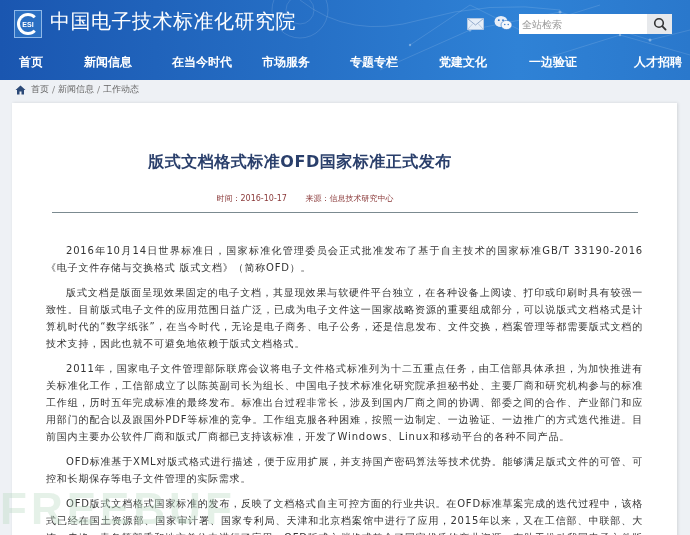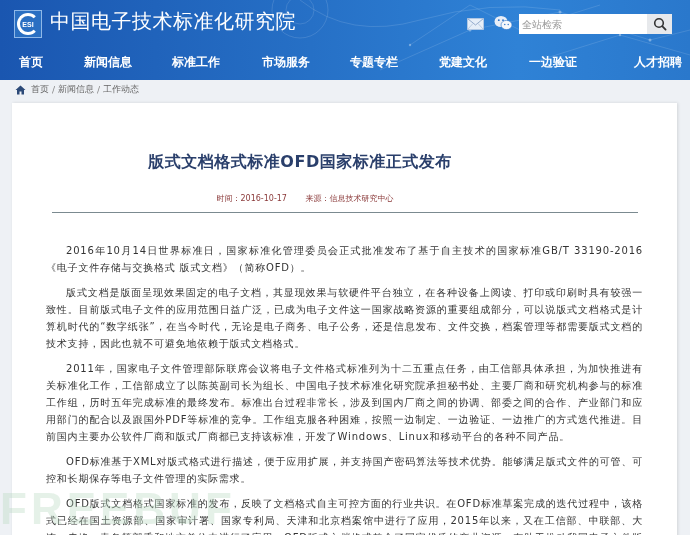--- a/index.html
+++ b/index.html
@@ -94,21 +94,21 @@
       <svg width="14" height="14" viewBox="0 0 14 14">
         <circle cx="6" cy="6" r="4.3" fill="none" stroke="#333" stroke-width="1.6"></circle>
         <path d="M9.2 9.2 L12.6 12.6" stroke="#333" stroke-width="1.8" stroke-linecap="round"></path>
       </svg>
     </div>
   </div>
 
   <nav class="nav">
     <a class="nav-item" style="left:19px">首页</a>
     <a class="nav-item" style="left:84px">新闻信息</a>
-    <a class="nav-item" style="left:172px">标准工作</a>
+    <a class="nav-item" style="left:172px">在当今时代</a>
     <a class="nav-item" style="left:262px">市场服务</a>
     <a class="nav-item" style="left:350px">专题专栏</a>
     <a class="nav-item" style="left:439px">党建文化</a>
     <a class="nav-item" style="left:529px">一边验证</a>
     <a class="nav-item" style="left:634px">人才招聘</a>
   </nav>
 </div>
 
 <div class="crumbbar">
   <div class="crumb">

